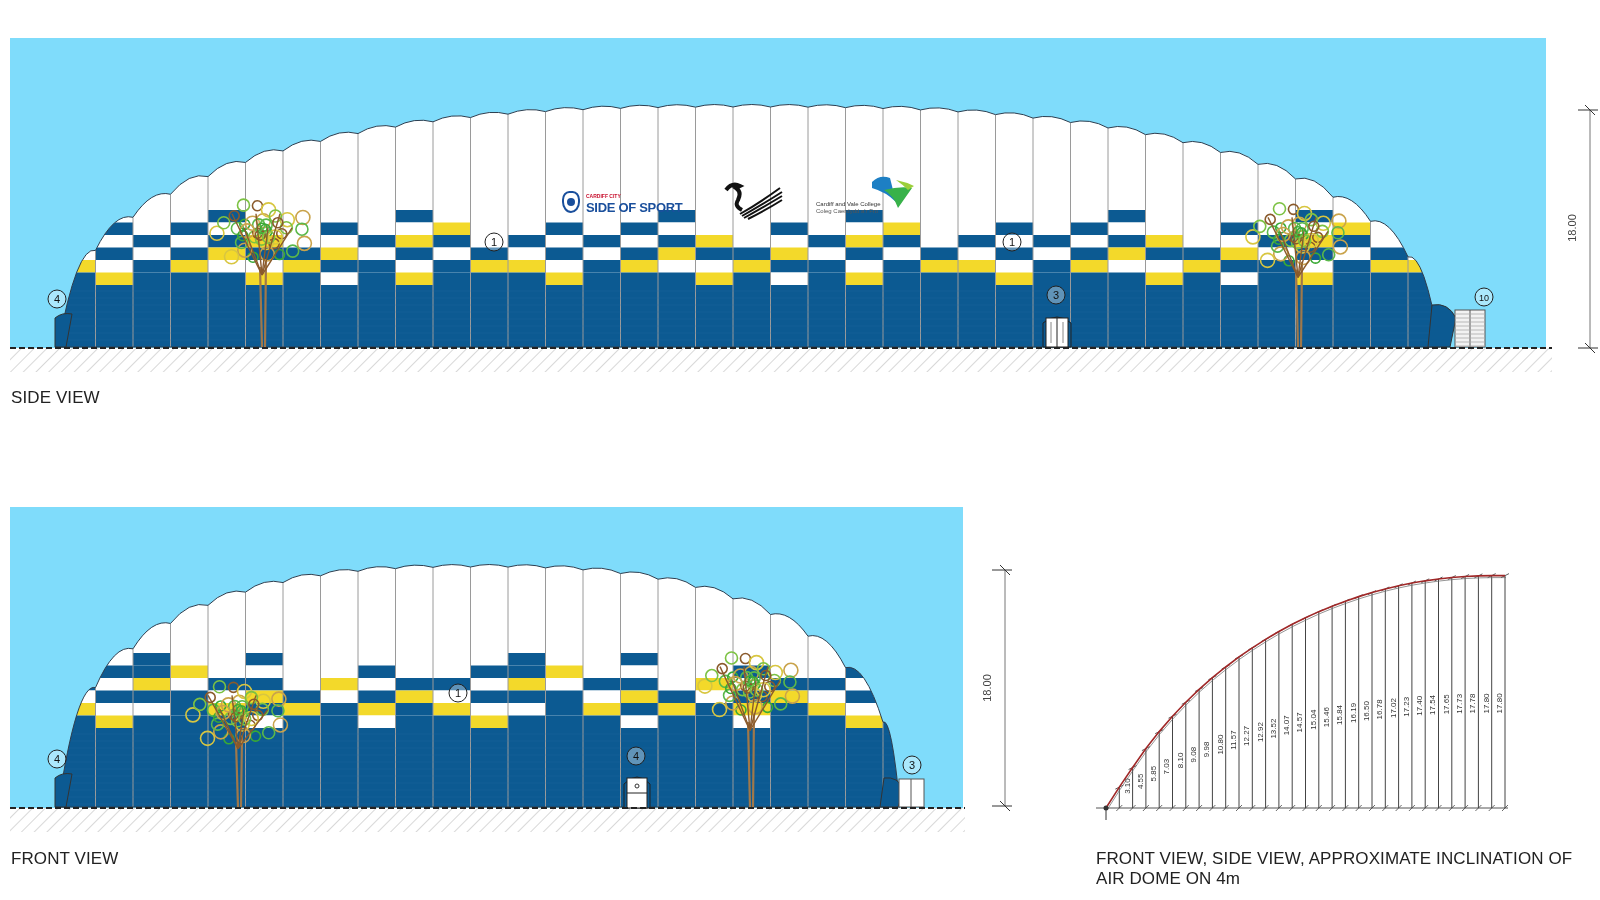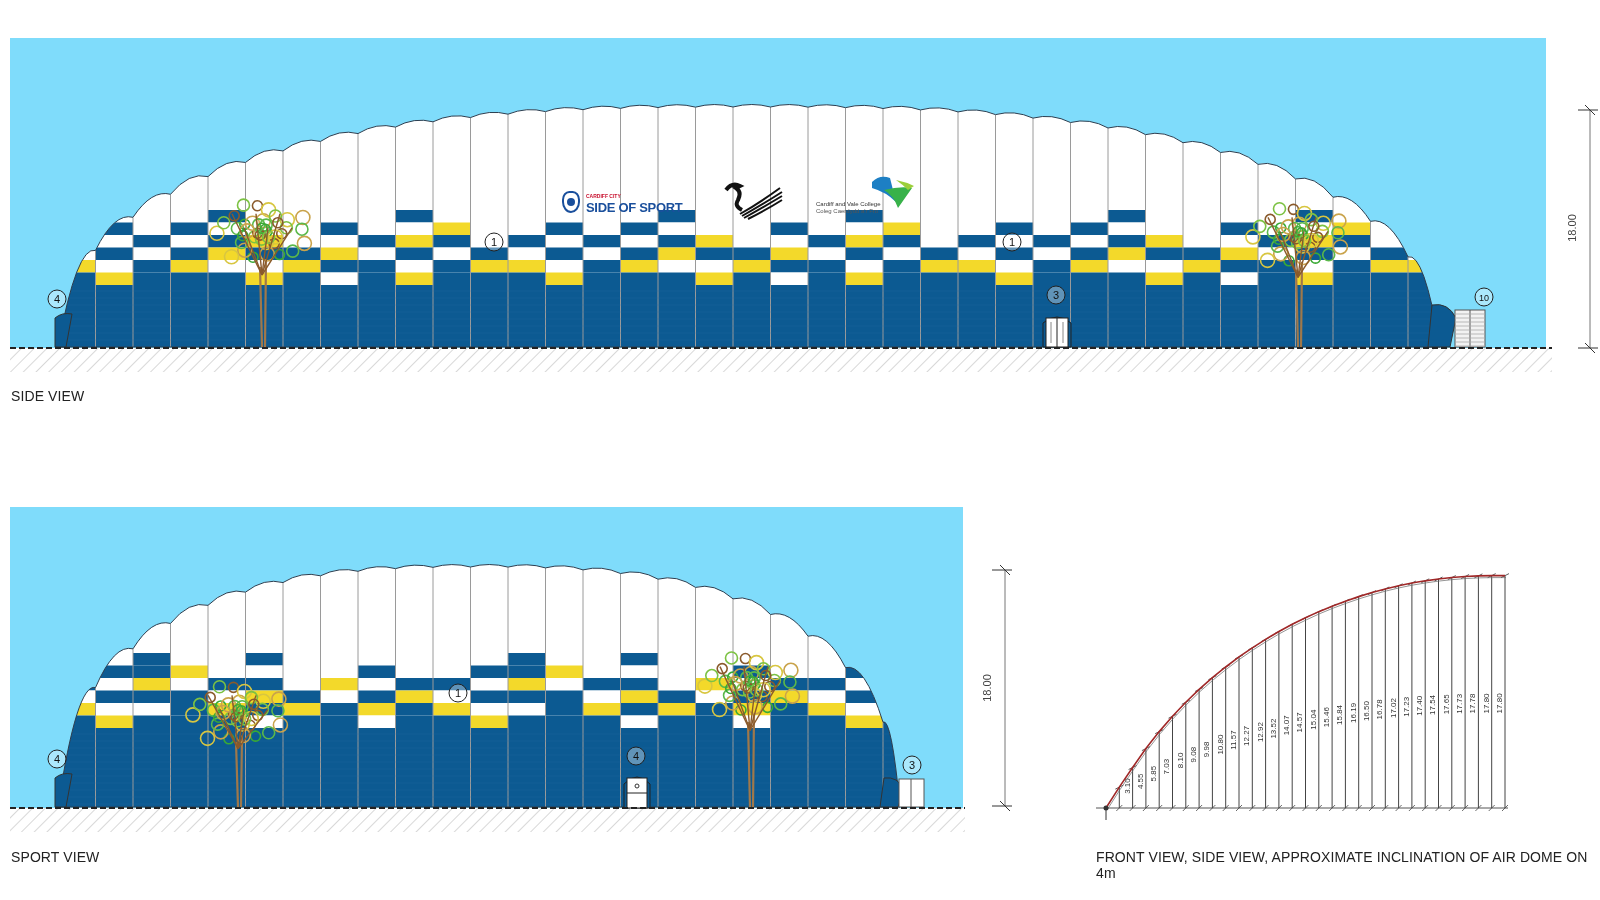--- a/index.html
+++ b/index.html
@@ -1,18 +1,18 @@
 <!DOCTYPE html>
 <html><head>
 <meta charset="utf-8">
 <style>
   html, body { margin: 0; padding: 0; background: #ffffff; }
   body { width: 1600px; height: 900px; position: relative; overflow: hidden;
          font-family: "Liberation Sans", sans-serif; color: #222; }
-  .caption { position: absolute; font-size: 14px; letter-spacing: 0.1px; color: #222; }
+  .caption { position: absolute; font-size: 17px; letter-spacing: 0.1px; color: #222; }
   svg { position: absolute; left: 0; top: 0; }
   .logo-text { position: absolute; font-family: "Liberation Sans", sans-serif; }
   .hos-small { font-size: 5px; color: #c8102e; font-weight: bold; }
   .hos-big { font-size: 13px; color: #1a4f9c; font-weight: bold; letter-spacing: -0.3px; }
   .cav-1 { font-size: 6px; color: #333; }
   .cav-2 { font-size: 6px; color: #555; }
 </style>
 </head>
 <body>
 
@@ -859,14 +859,14 @@
   <svg style="position:absolute; left:50px; top:0;" width="50" height="36" viewBox="0 0 50 36">
     <path d="M6 8 Q14 0 24 4 L30 28 Q20 18 6 14 Z" fill="#1d7fc4"></path>
     <path d="M18 16 Q34 12 46 14 L32 34 Q28 22 18 16 Z" fill="#38b24a"></path>
     <path d="M30 6 Q40 8 48 12 L42 16 Q36 10 30 6 Z" fill="#9ccf3a"></path>
   </svg>
   <div class="logo-text cav-1" style="left:0; top:27px;">Cardiff and Vale College</div>
   <div class="logo-text cav-2" style="left:0; top:34px;">Coleg Caerdydd a'r Fro</div>
 </div>
 
 <div class="caption" style="left:11px; top:388px;">SIDE VIEW</div>
-<div class="caption" style="left:11px; top:849px;">SPORT VIEW</div>
+<div class="caption" style="left:11px; top:849px;">FRONT VIEW</div>
 <div class="caption" style="left:1096px; top:849px;">FRONT VIEW, SIDE VIEW, APPROXIMATE INCLINATION OF AIR DOME ON 4m</div>
 
 </body></html>

